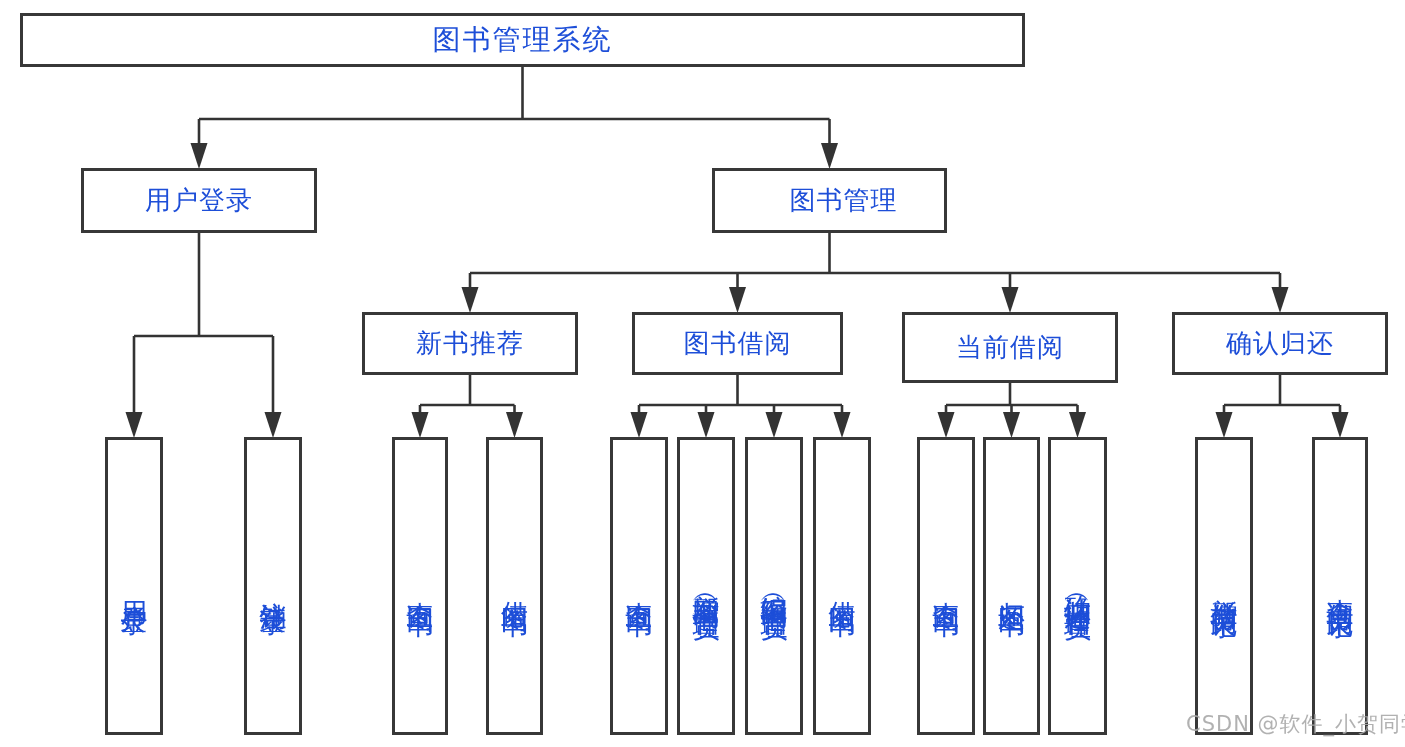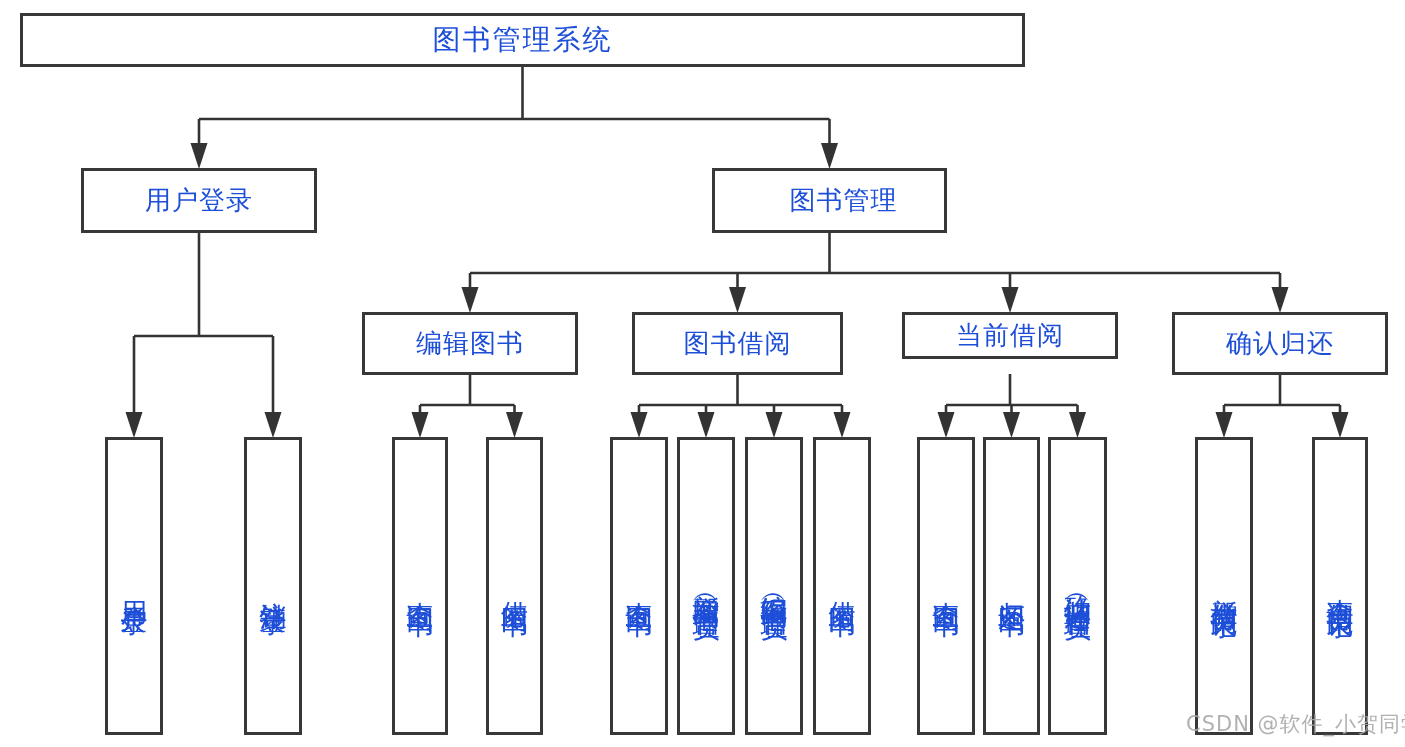--- a/index.html
+++ b/index.html
@@ -121,23 +121,23 @@
         <line x1="1224" y1="405" x2="1224" y2="415" stroke="#333333" stroke-width="2.6"></line>
         <polygon points="1215.5,412 1232.5,412 1224,438" fill="#333333"></polygon>
         <line x1="1340" y1="405" x2="1340" y2="415" stroke="#333333" stroke-width="2.6"></line>
         <polygon points="1331.5,412 1348.5,412 1340,438" fill="#333333"></polygon>
       </g>
     </svg>
   <div id="nodes-layer">
       <div class="node title-box" style="left: 20px; top: 13px; width: 1005px; height: 54px;">图书管理系统</div>
       <div class="node" style="left: 81px; top: 168px; width: 236px; height: 65px;">用户登录</div>
       <div class="node" style="left: 712px; top: 168px; width: 235px; height: 65px; padding-left: 28px;">图书管理</div>
-      <div class="node" style="left: 362px; top: 312px; width: 216px; height: 63px;">编辑图书</div>
+      <div class="node" style="left: 362px; top: 312px; width: 216px; height: 63px;">新书推荐</div>
       <div class="node" style="left: 632px; top: 312px; width: 211px; height: 63px;">图书借阅</div>
-      <div class="node" style="left: 902px; top: 312px; width: 216px; height: 47px;">当前借阅</div>
+      <div class="node" style="left: 902px; top: 312px; width: 216px; height: 71px;">当前借阅</div>
       <div class="node" style="left: 1172px; top: 312px; width: 216px; height: 63px;">确认归还</div>
       <div class="node v" style="left: 105px; top: 437px; width: 58px; height: 298px;">用户登录</div>
       <div class="node v" style="left: 244px; top: 437px; width: 58px; height: 298px;">注销登录</div>
       <div class="node v" style="left: 392px; top: 437px; width: 56px; height: 298px;">查询图书</div>
       <div class="node v" style="left: 486px; top: 437px; width: 57px; height: 298px;">借阅图书</div>
       <div class="node v" style="left: 610px; top: 437px; width: 58px; height: 298px;">查询图书</div>
       <div class="node v" style="left: 677px; top: 437px; width: 58px; height: 298px;">新增图书（管理员）</div>
       <div class="node v" style="left: 745px; top: 437px; width: 58px; height: 298px;">编辑图书（管理员）</div>
       <div class="node v" style="left: 813px; top: 437px; width: 58px; height: 298px;">借阅图书</div>
       <div class="node v" style="left: 917px; top: 437px; width: 58px; height: 298px;">查询图书</div>

